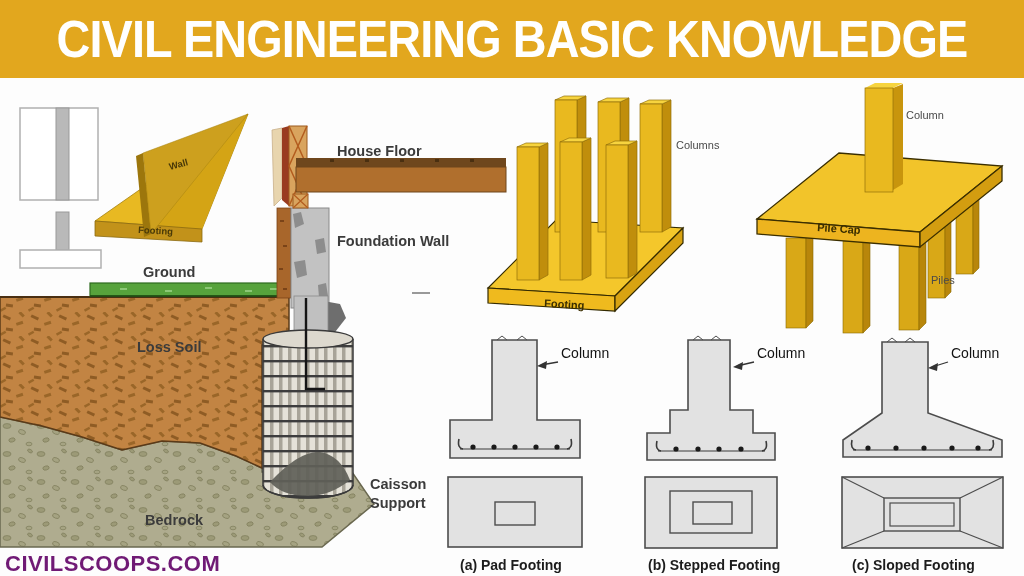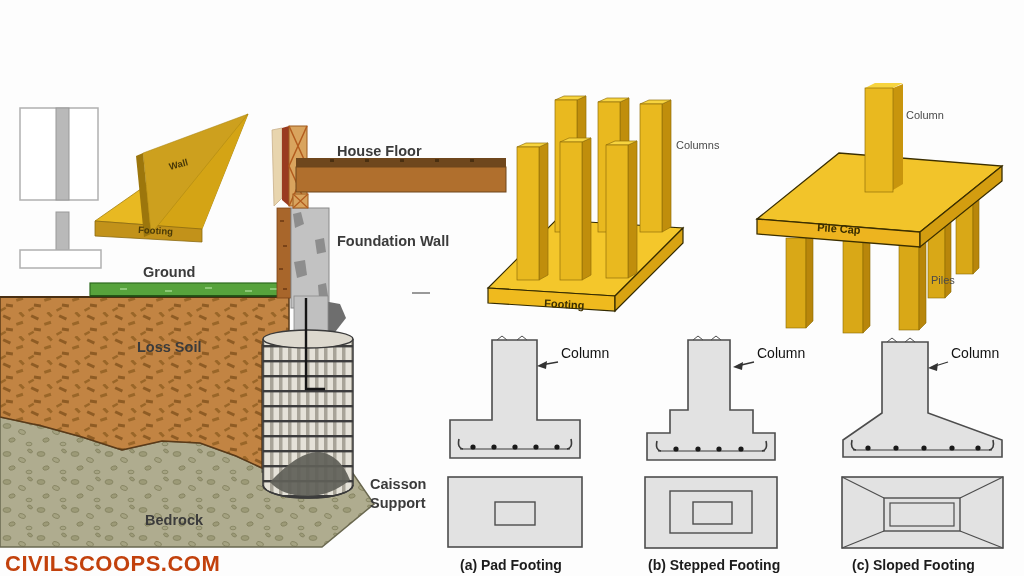--- a/index.html
+++ b/index.html
@@ -1,34 +1,37 @@
 <!DOCTYPE html>
 <html><head>
 <meta charset="utf-8">
 <style>
   html,body{margin:0;padding:0;background:#fff;}
   .screen{position:relative;width:1024px;height:576px;overflow:hidden;background:#fdfdfd;font-family:"Liberation Sans",sans-serif;}
   .banner{position:absolute;top:0;left:0;width:1024px;height:78px;background:#E2A71E;display:flex;align-items:center;justify-content:center;}
   .banner h1{margin:0;color:#FFFFFF;font-size:52px;font-weight:bold;letter-spacing:-1px;white-space:nowrap;transform:scaleX(0.9);transform-origin:center;}
   .diagram-svg{position:absolute;top:78px;left:0;}
-  .watermark{position:absolute;left:5px;top:551px;font-size:22px;font-weight:bold;color:#c2410c;letter-spacing:0.5px;}
+  .watermark{position:absolute;left:5px;top:551px;font-size:22px;font-weight:bold;color:#701a75;letter-spacing:0.5px;}
   svg text{font-family:"Liberation Sans",sans-serif;}
   .lbl-bold{font-weight:bold;fill:#3b3b3b;font-size:14.5px;}
   .lbl-small{fill:#4a4a4a;font-size:11px;}
   .lbl-yellow{font-weight:bold;fill:#3a2e00;font-size:11px;}
   .lbl-tiny{font-weight:bold;fill:#4a3a08;font-size:9.5px;}
   .caption{font-weight:bold;fill:#1c1c1c;font-size:14px;}
   .col-lbl{fill:#111;font-size:14px;}
   .xsec{fill:#E2E2E2;stroke:#4d4d4d;stroke-width:1.6;}
 </style>
 </head>
 <body>
 
 <div class="screen">
 
+  <header class="banner">
+    <h1>CIVIL ENGINEERING BASIC KNOWLEDGE</h1>
+  </header>
 
   <svg class="diagram-svg" width="1024" height="498" viewBox="0 78 1024 498">
     <defs>
       <pattern id="soilPat" width="28" height="24" patternUnits="userSpaceOnUse">
         <rect width="28" height="24" fill="#C28443"></rect>
         <rect x="3" y="4" width="8" height="3" fill="#8f5c24" transform="rotate(25 7 5)"></rect>
         <rect x="16" y="10" width="7" height="3" fill="#9a6628" transform="rotate(-18 19 11)"></rect>
         <rect x="6" y="16" width="7" height="3" fill="#8f5c24" transform="rotate(8 9 17)"></rect>
         <rect x="19" y="1" width="6" height="3" fill="#9a6628" transform="rotate(45 22 2)"></rect>
         <rect x="0" y="20" width="6" height="2.5" fill="#9a6628" transform="rotate(-30 3 21)"></rect>

